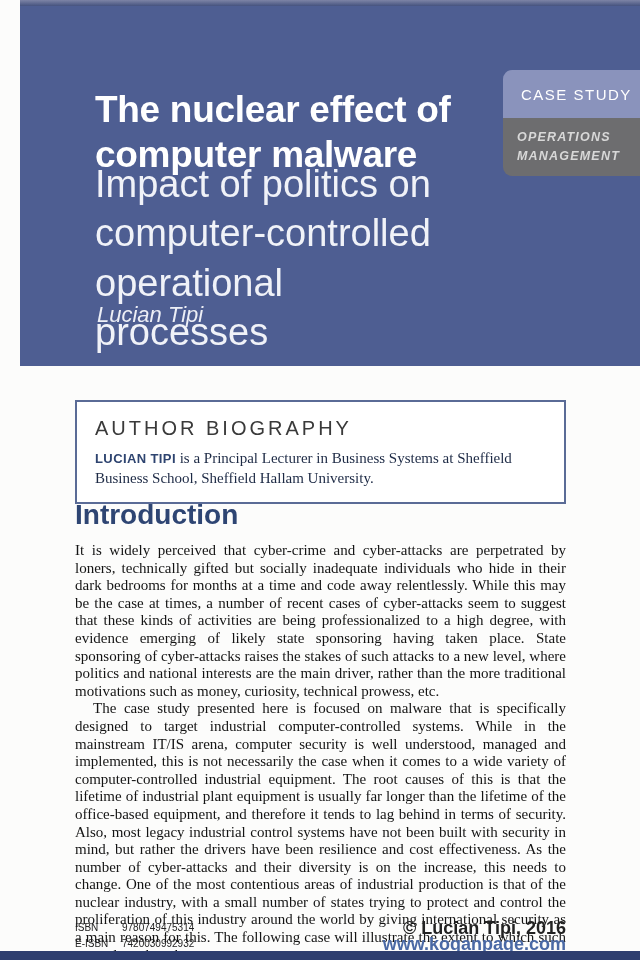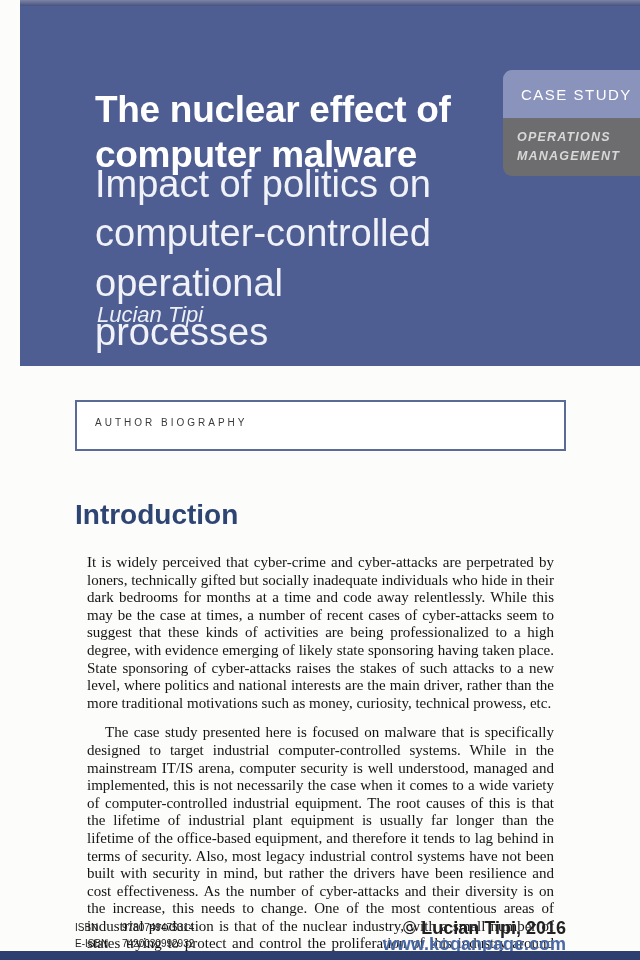--- a/index.html
+++ b/index.html
@@ -43,41 +43,41 @@
 
   .logo { position:absolute; left:540px; top:292px; width:58px; text-align:center; color:#ffffff; }
   .logo svg { display:block; margin:0 auto; }
   .logo-text { font-size:8.5px; font-weight:bold; letter-spacing:0.2px; margin-top:2px; }
 
   
   .bio-box {
     position:absolute; left:75px; top:400px; width:491px; box-sizing:border-box;
     border:2px solid #5a6b96; background:#ffffff; padding:15px 18px 13px;
   }
-  .bio-heading { font-size:10px; letter-spacing:3px; color:#3a3a3a; margin:0 0 8px 0; font-weight:normal; }
+  .bio-heading { font-size:20px; letter-spacing:3px; color:#3a3a3a; margin:0 0 8px 0; font-weight:normal; }
   .bio-text {
     font-family:"Liberation Serif", serif; font-size:15px; line-height:1.35;
     color:#1d2a45; margin:0;
   }
   .bio-name-strong {
     font-family:"Liberation Sans", sans-serif; font-weight:bold; color:#2e4470;
     font-size:13px; letter-spacing:0.4px;
   }
 
   
   .intro-heading {
     position:absolute; left:75px; top:499px; margin:0;
     font-size:28px; font-weight:bold; color:#2e4573;
   }
   .body-text {
     position:absolute; left:75px; top:542px; width:491px;
     font-family:"Liberation Serif", serif; font-size:15px; line-height:17.6px;
     color:#141414; text-align:justify;
   }
-  .body-text p { margin:12px; }
+  .body-text p { margin:0; }
   .body-text p + p { text-indent:18px; }
 
   
   .footer-left {
     position:absolute; left:75px; top:920px;
     font-size:10px; font-weight:normal; color:#222222; line-height:16px;
   }
   .isbn-label { display:inline-block; width:47px; }
   .footer-right {
     position:absolute; right:74px; top:920px; text-align:right;
@@ -104,20 +104,21 @@
       <span>CASE STUDY</span>
     </div>
     <div class="badge-cat">
       <span>OPERATIONS MANAGEMENT</span>
     </div>
 
   </div>
 
   <div class="bio-box">
     <h2 class="bio-heading">AUTHOR BIOGRAPHY</h2>
+    <p class="bio-text"><span class="bio-name-strong">LUCIAN TIPI</span><span> is a Principal Lecturer in Business Systems at Sheffield Business School, Sheffield Hallam University.</span></p>
   </div>
 
   <h2 class="intro-heading">Introduction</h2>
   <div class="body-text">
     <p>It is widely perceived that cyber-crime and cyber-attacks are perpetrated by loners, technically gifted but socially inadequate individuals who hide in their dark bedrooms for months at a time and code away relentlessly. While this may be the case at times, a number of recent cases of cyber-attacks seem to suggest that these kinds of activities are being professionalized to a high degree, with evidence emerging of likely state sponsoring having taken place. State sponsoring of cyber-attacks raises the stakes of such attacks to a new level, where politics and national interests are the main driver, rather than the more traditional motivations such as money, curiosity, technical prowess, etc.</p>
     <p>The case study presented here is focused on malware that is specifically designed to target industrial computer-controlled systems. While in the mainstream IT/IS arena, computer security is well understood, managed and implemented, this is not necessarily the case when it comes to a wide variety of computer-controlled industrial equipment. The root causes of this is that the lifetime of industrial plant equipment is usually far longer than the lifetime of the office-based equipment, and therefore it tends to lag behind in terms of security. Also, most legacy industrial control systems have not been built with security in mind, but rather the drivers have been resilience and cost effectiveness. As the number of cyber-attacks and their diversity is on the increase, this needs to change. One of the most contentious areas of industrial production is that of the nuclear industry, with a small number of states trying to protect and control the proliferation of this industry around the world by giving international security as a main reason for this. The following case will illustrate the extent to which such control can be taken.</p>
   </div>
 
   <div class="footer-left">
     <div><span class="isbn-label">ISBN</span><span>9780749475314</span></div>

